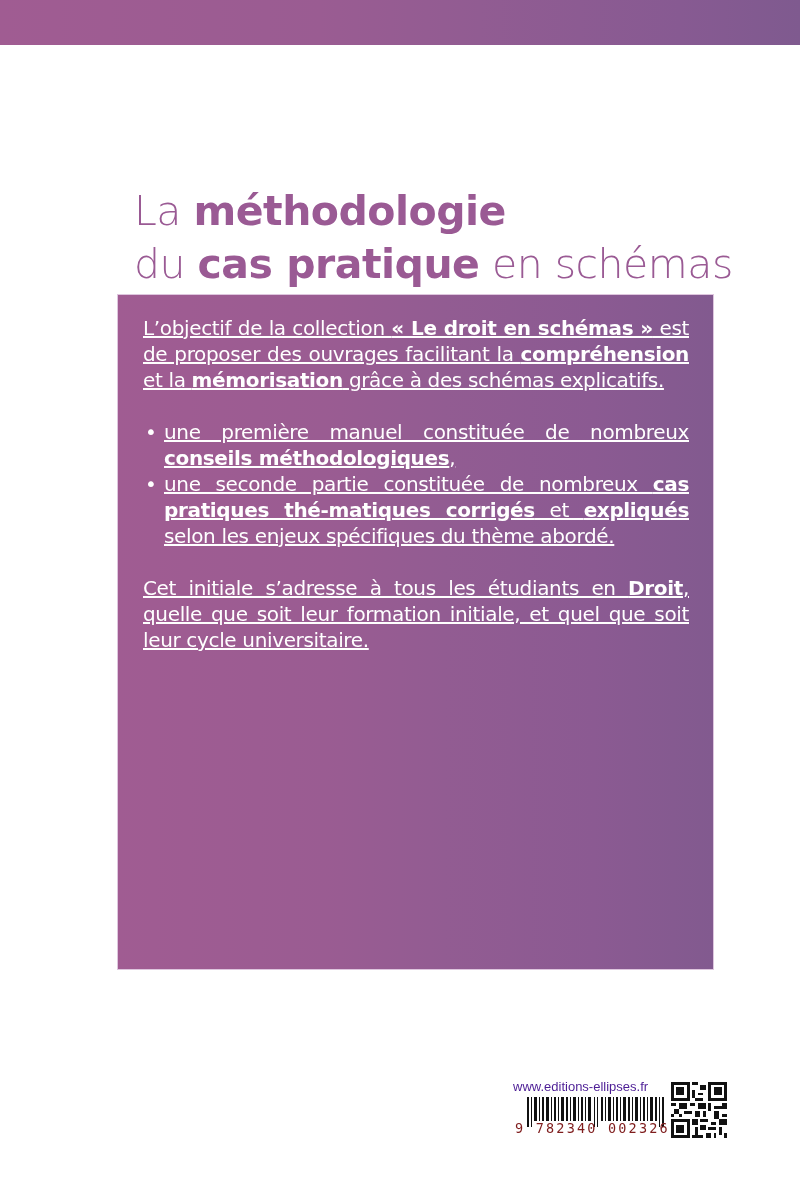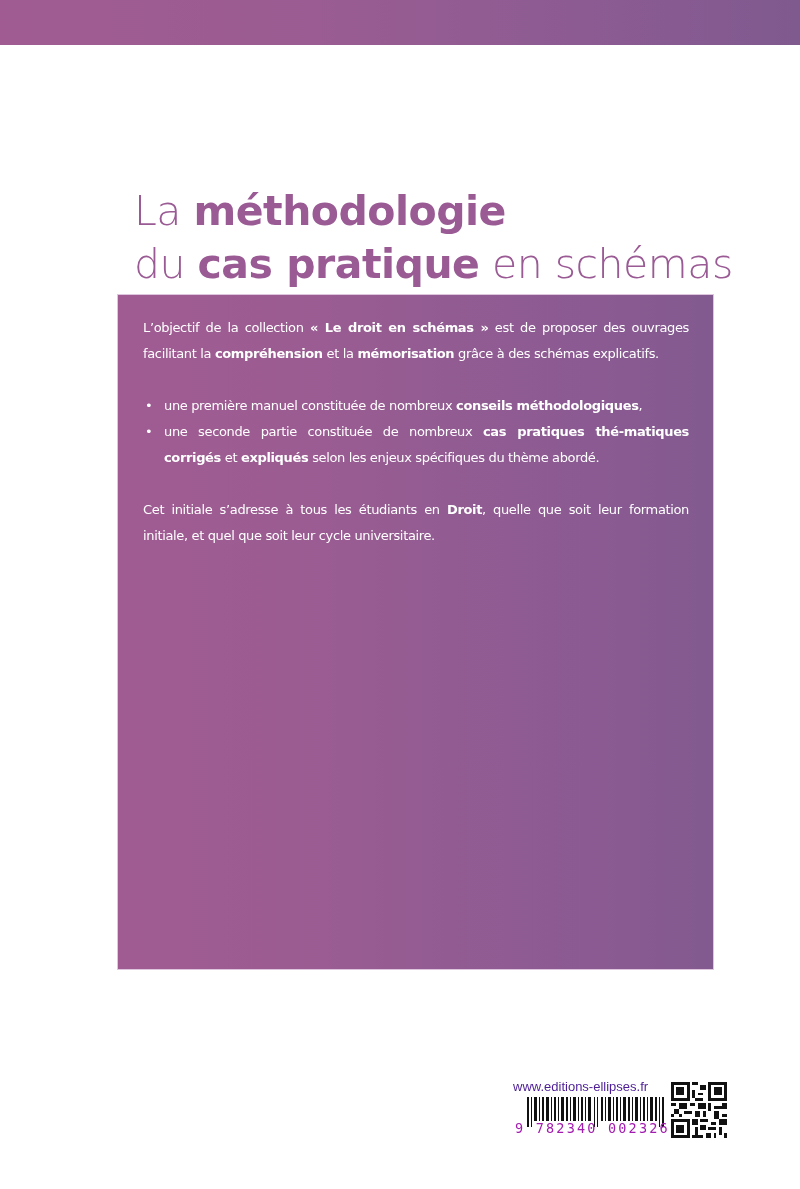--- a/index.html
+++ b/index.html
@@ -20,41 +20,42 @@
   }
   .title .line { display:block; white-space:nowrap; }
   .title b { font-weight:bold; }
   .box {
     position:absolute; left:118px; top:295px; width:595px; height:674px;
     background:linear-gradient(90deg,#a05c92 0%,#9a5c92 35%,#925c92 55%,#8b5a92 80%,#825a8f 100%);
     box-shadow:0 0 0 1px rgba(200,160,200,0.6);
   }
   .box-content {
     position:absolute; left:25px; top:20px; width:546px;
-    color:#ffffff; font-size:13px; line-height:26px;
+    color:#ffffff; font-size:20px; line-height:26px;
     font-family:"DejaVu Sans", sans-serif;
     letter-spacing:-0.35px;
+    text-decoration:underline;
   }
   .box-content p { margin:0 0 26px 0; }
   .box-content b { font-weight:bold; }
   .box-content ul { list-style:none; margin:0 0 26px 0; padding:0; }
   .box-content li { position:relative; padding-left:21px; text-align:justify; }
   .box-content li .bullet { position:absolute; left:2px; top:0; }
   .footer {
     position:absolute; left:505px; top:1079px; width:230px; height:64px;
   }
   .url {
     position:absolute; left:8px; top:0px; font-size:13px; color:#4c1d95;
     font-family:"Liberation Sans", sans-serif; white-space:nowrap;
   }
   .barcode {
     position:absolute; left:22px; top:18px; width:140px; height:30px;
   }
   .isbn {
-    position:absolute; left:10px; top:41px; font-size:13.5px; color:#a21caf;
+    position:absolute; left:10px; top:41px; font-size:13.5px; color:#7f1d1d;
     font-family:"DejaVu Sans Mono", monospace; letter-spacing:2.2px; white-space:nowrap;
   }
   .qr { position:absolute; left:166px; top:3px; width:56px; height:56px; }
 </style>
 </head>
 <body>
 
 <div class="top-band"></div>
 
 <h1 class="title" style="margin:15px;">

